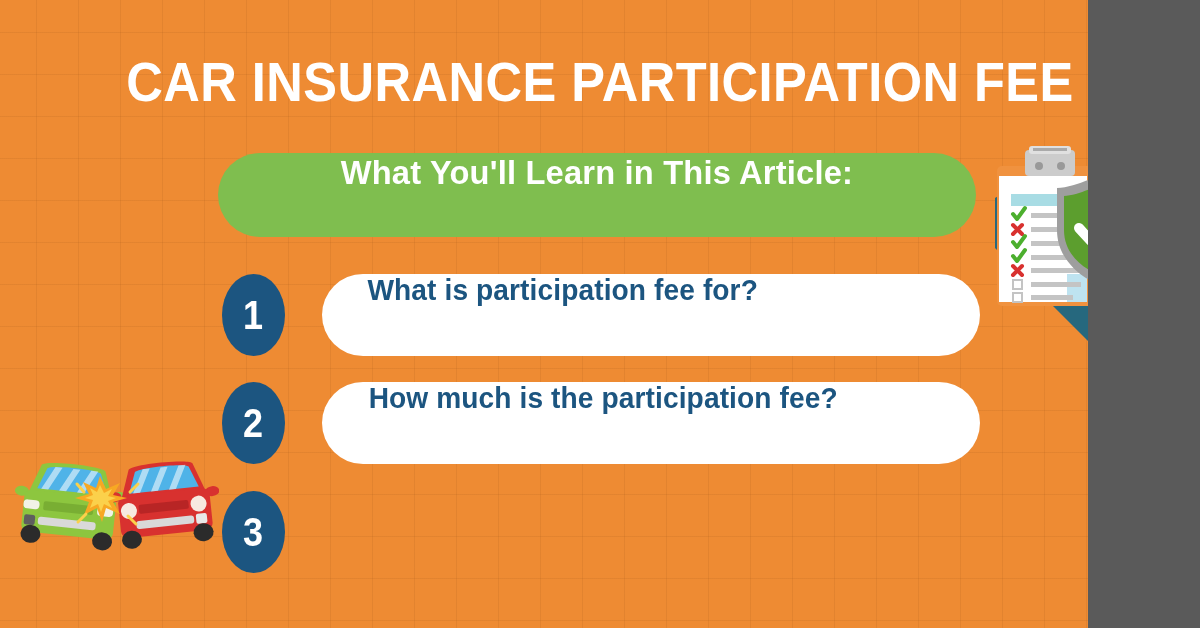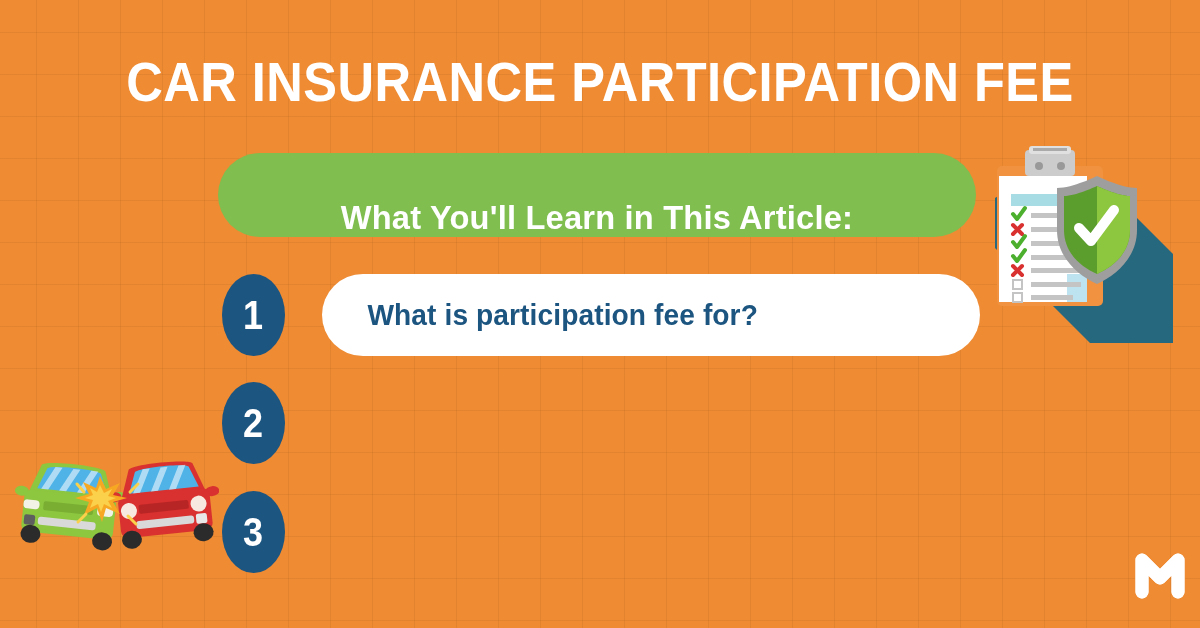--- a/index.html
+++ b/index.html
@@ -2,21 +2,21 @@
 <html><head>
 <meta charset="utf-8">
 <style>
   html, body {
     margin: 0;
     padding: 0;
     background: #5a5a5a;
   }
   #canvas {
     position: relative;
-    width: 1200px;
+    width: 1088px;
     height: 628px;
     overflow: hidden;
     background-color: #EE8B33;
     background-image:
       linear-gradient(to right, rgba(150,80,25,0.13) 1.5px, transparent 1.5px),
       linear-gradient(to bottom, rgba(150,80,25,0.13) 1.5px, transparent 1.5px);
     background-size: 42px 42px;
     background-position: -6px -10px;
     font-family: "Liberation Sans", sans-serif;
     -webkit-font-smoothing: antialiased;
@@ -42,21 +42,21 @@
   
   #banner {
     position: absolute;
     left: 218px;
     top: 153px;
     width: 758px;
     height: 84px;
     background: #7FBE4F;
     border-radius: 42px;
     display: flex;
-    align-items: flex-end;
+    align-items: flex-start;
     justify-content: center;
   }
   #banner-text {
     color: #FFFFFF;
     font-weight: bold;
     font-size: 34px;
     letter-spacing: 0.2px;
     transform: scaleX(0.96);
     white-space: nowrap;
   }
@@ -95,21 +95,21 @@
 
   .pill {
     position: absolute;
     left: 100px;
     top: 0;
     width: 658px;
     height: 82px;
     background: #FFFFFF;
     border-radius: 41px;
     display: flex;
-    align-items: center;
+    align-items: flex-start;
     z-index: 2;
   }
   .pill span {
     color: #1C5580;
     font-weight: bold;
     font-size: 29px;
     letter-spacing: 0.1px;
     padding-left: 40px;
     transform: scaleX(0.97);
     white-space: nowrap;
@@ -161,20 +161,23 @@
       <span>1</span>
     </div>
     <div class="pill">
       <span>What is participation fee for?</span>
     </div>
   </div>
 
   <div class="row row-2">
     <div class="num-badge">
       <span>2</span>
+    </div>
+    <div class="pill">
+      <span>How much is the participation fee?</span>
     </div>
   </div>
 
   <div class="row row-3">
     <div class="num-badge">
       <span>3</span>
     </div>
   </div>
 
   <div id="clipboard-art">

